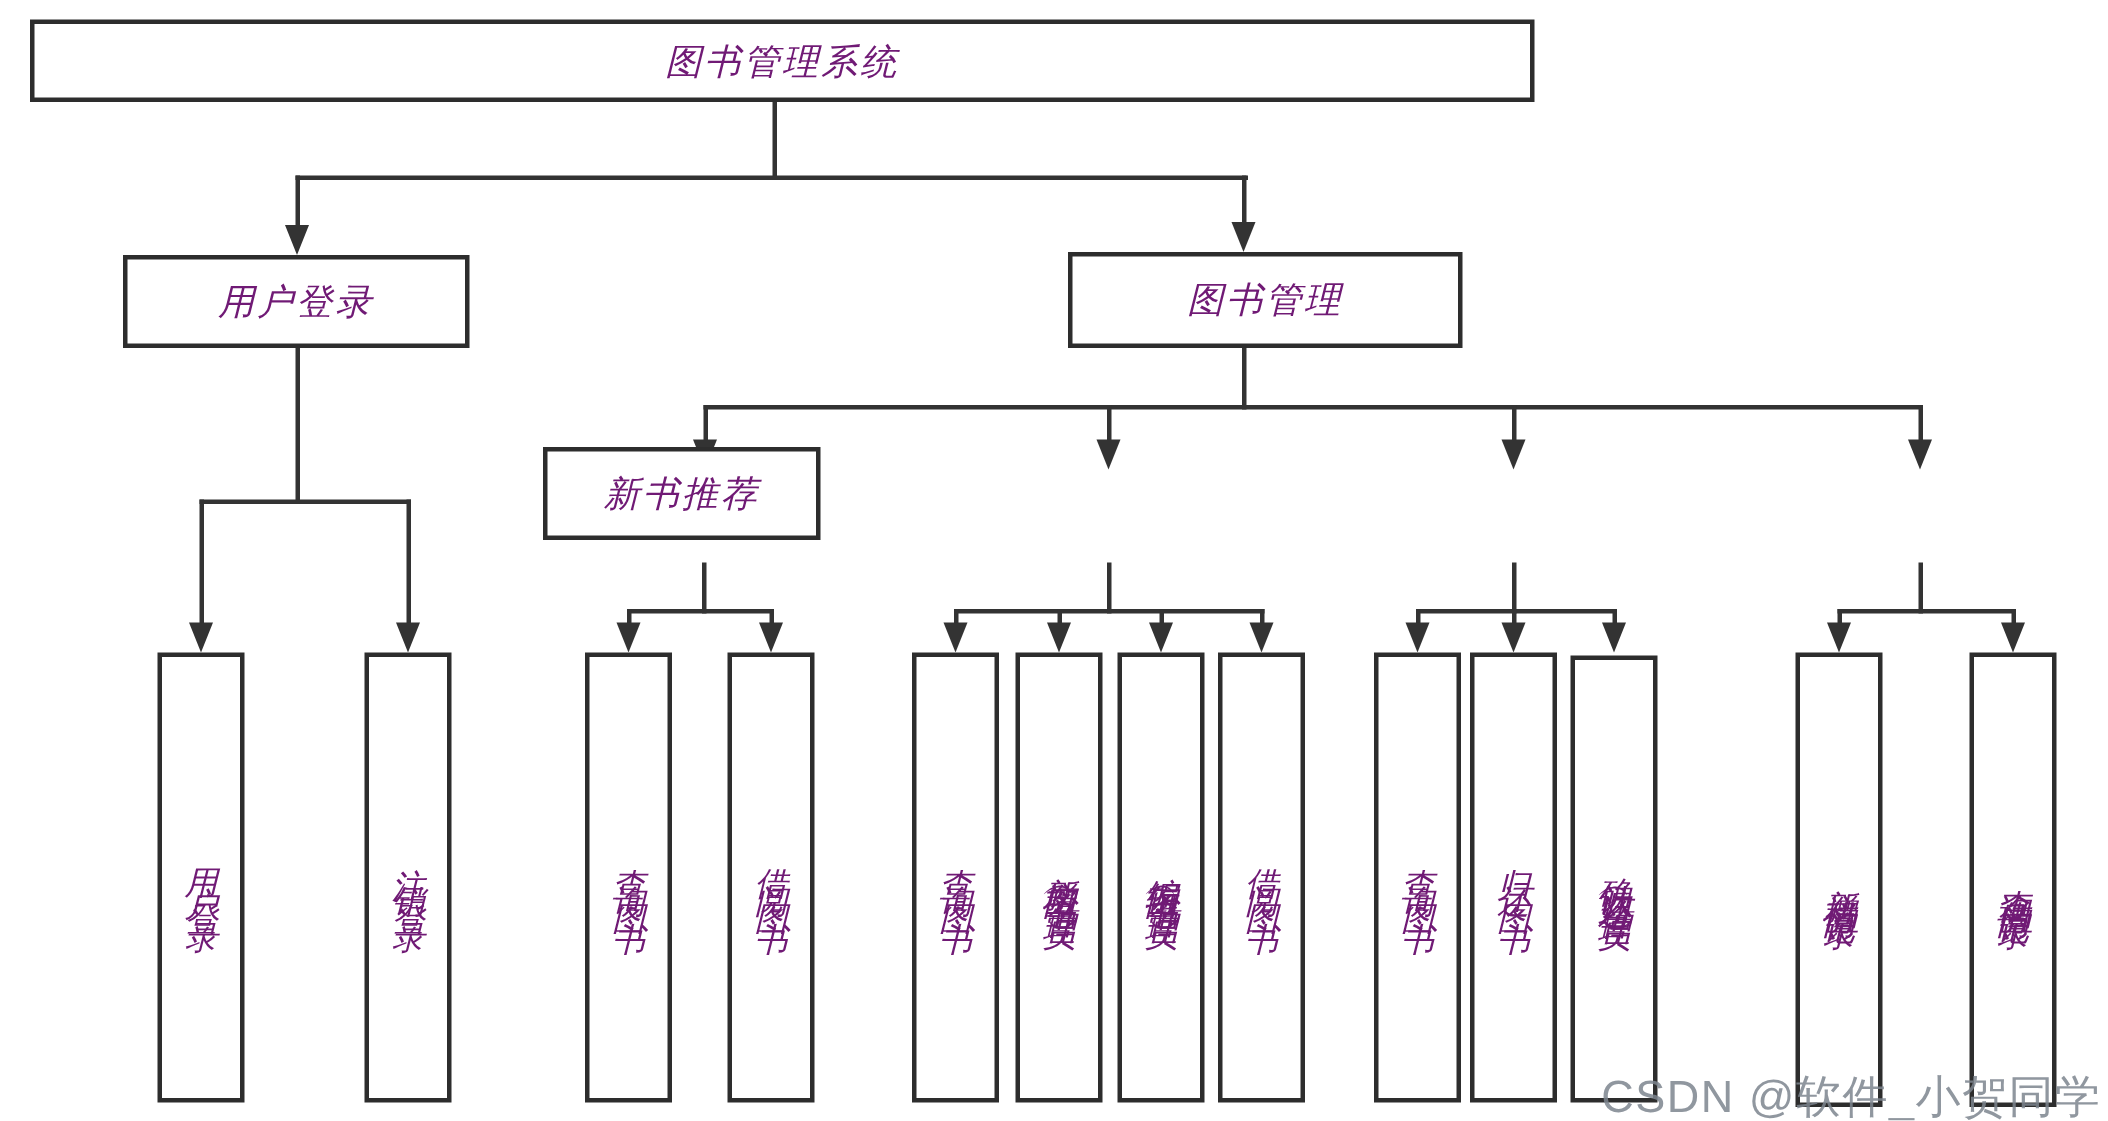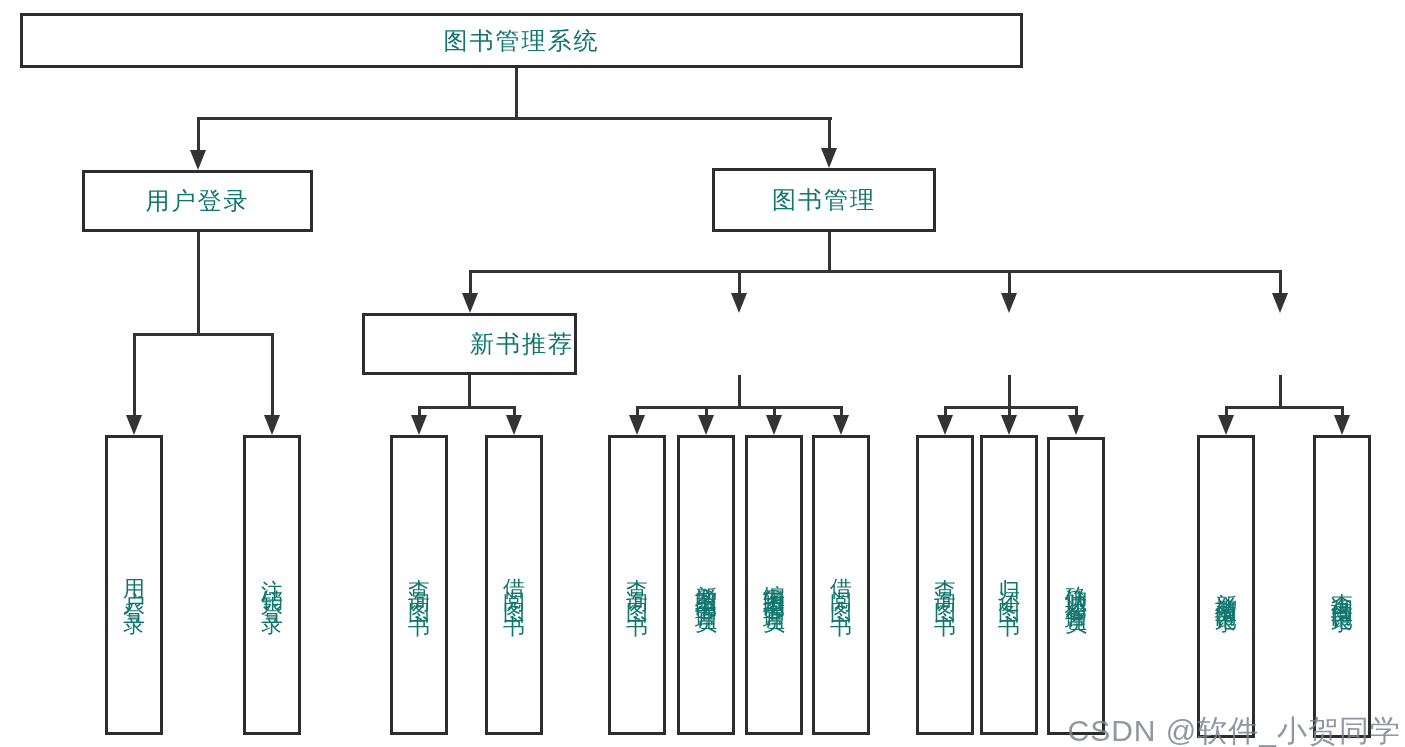--- a/index.html
+++ b/index.html
@@ -11,21 +11,22 @@
     overflow:hidden;
   }
   .box{
     position:absolute;
     box-sizing:border-box;
     border:3px solid #2d2d2d;
     background:#ffffff;
     display:flex;
     align-items:center;
     justify-content:center;
-    color:#0f766e;
+    color:#701a75;
+    font-style:italic;
   }
   .h-box{font-size:24px;letter-spacing:2px;}
   .v-box{
     writing-mode:vertical-rl;
     font-size:22px;
     line-height:1;
   }
   .v-short{letter-spacing:12px;}
   .v-long{letter-spacing:4px;}
   .vline,.hline{position:absolute;background:#333333;}
@@ -60,21 +61,21 @@
   <div class="vline" style="left:515px;top:68px;height:51px;"></div>
   <div class="hline" style="left:197px;top:117px;width:635px;"></div>
   <div class="vline" style="left:197px;top:117px;height:35px;"></div>
   <div class="arrow" style="left:190px;top:150px;"></div>
   <div class="vline" style="left:828px;top:117px;height:33px;"></div>
   <div class="arrow" style="left:821px;top:148px;"></div>
 
   <div class="box h-box" style="left:82px;top:170px;width:231px;height:62px;">
     <span>用户登录</span>
   </div>
-  <div class="box h-box" style="left:712px;top:168px;width:224px;height:64px;">
+  <div class="box h-box" style="left:712px;top:168px;width:263px;height:64px;">
     <span>图书管理</span>
   </div>
 
   <div class="vline" style="left:197px;top:232px;height:104px;"></div>
   <div class="hline" style="left:133px;top:333px;width:141px;"></div>
   <div class="vline" style="left:133px;top:333px;height:84px;"></div>
   <div class="arrow" style="left:126px;top:415px;"></div>
   <div class="vline" style="left:271px;top:333px;height:84px;"></div>
   <div class="arrow" style="left:264px;top:415px;"></div>
 
@@ -82,21 +83,21 @@
   <div class="hline" style="left:469px;top:270px;width:813px;"></div>
   <div class="vline" style="left:469px;top:270px;height:25px;"></div>
   <div class="arrow" style="left:462px;top:293px;"></div>
   <div class="vline" style="left:738px;top:270px;height:25px;"></div>
   <div class="arrow" style="left:731px;top:293px;"></div>
   <div class="vline" style="left:1008px;top:270px;height:25px;"></div>
   <div class="arrow" style="left:1001px;top:293px;"></div>
   <div class="vline" style="left:1279px;top:270px;height:25px;"></div>
   <div class="arrow" style="left:1272px;top:293px;"></div>
 
-  <div class="box h-box" style="left:362px;top:313px;width:215px;height:62px;justify-content:flex-end;">
+  <div class="box h-box" style="left:362px;top:298px;width:185px;height:62px;">
     <span>新书推荐</span>
   </div>
 
   <div class="vline" style="left:468px;top:375px;height:34px;"></div>
   <div class="hline" style="left:418px;top:406px;width:98px;"></div>
   <div class="vline" style="left:418px;top:406px;height:13px;"></div>
   <div class="arrow" style="left:411px;top:415px;"></div>
   <div class="vline" style="left:513px;top:406px;height:13px;"></div>
   <div class="arrow" style="left:506px;top:415px;"></div>
 

